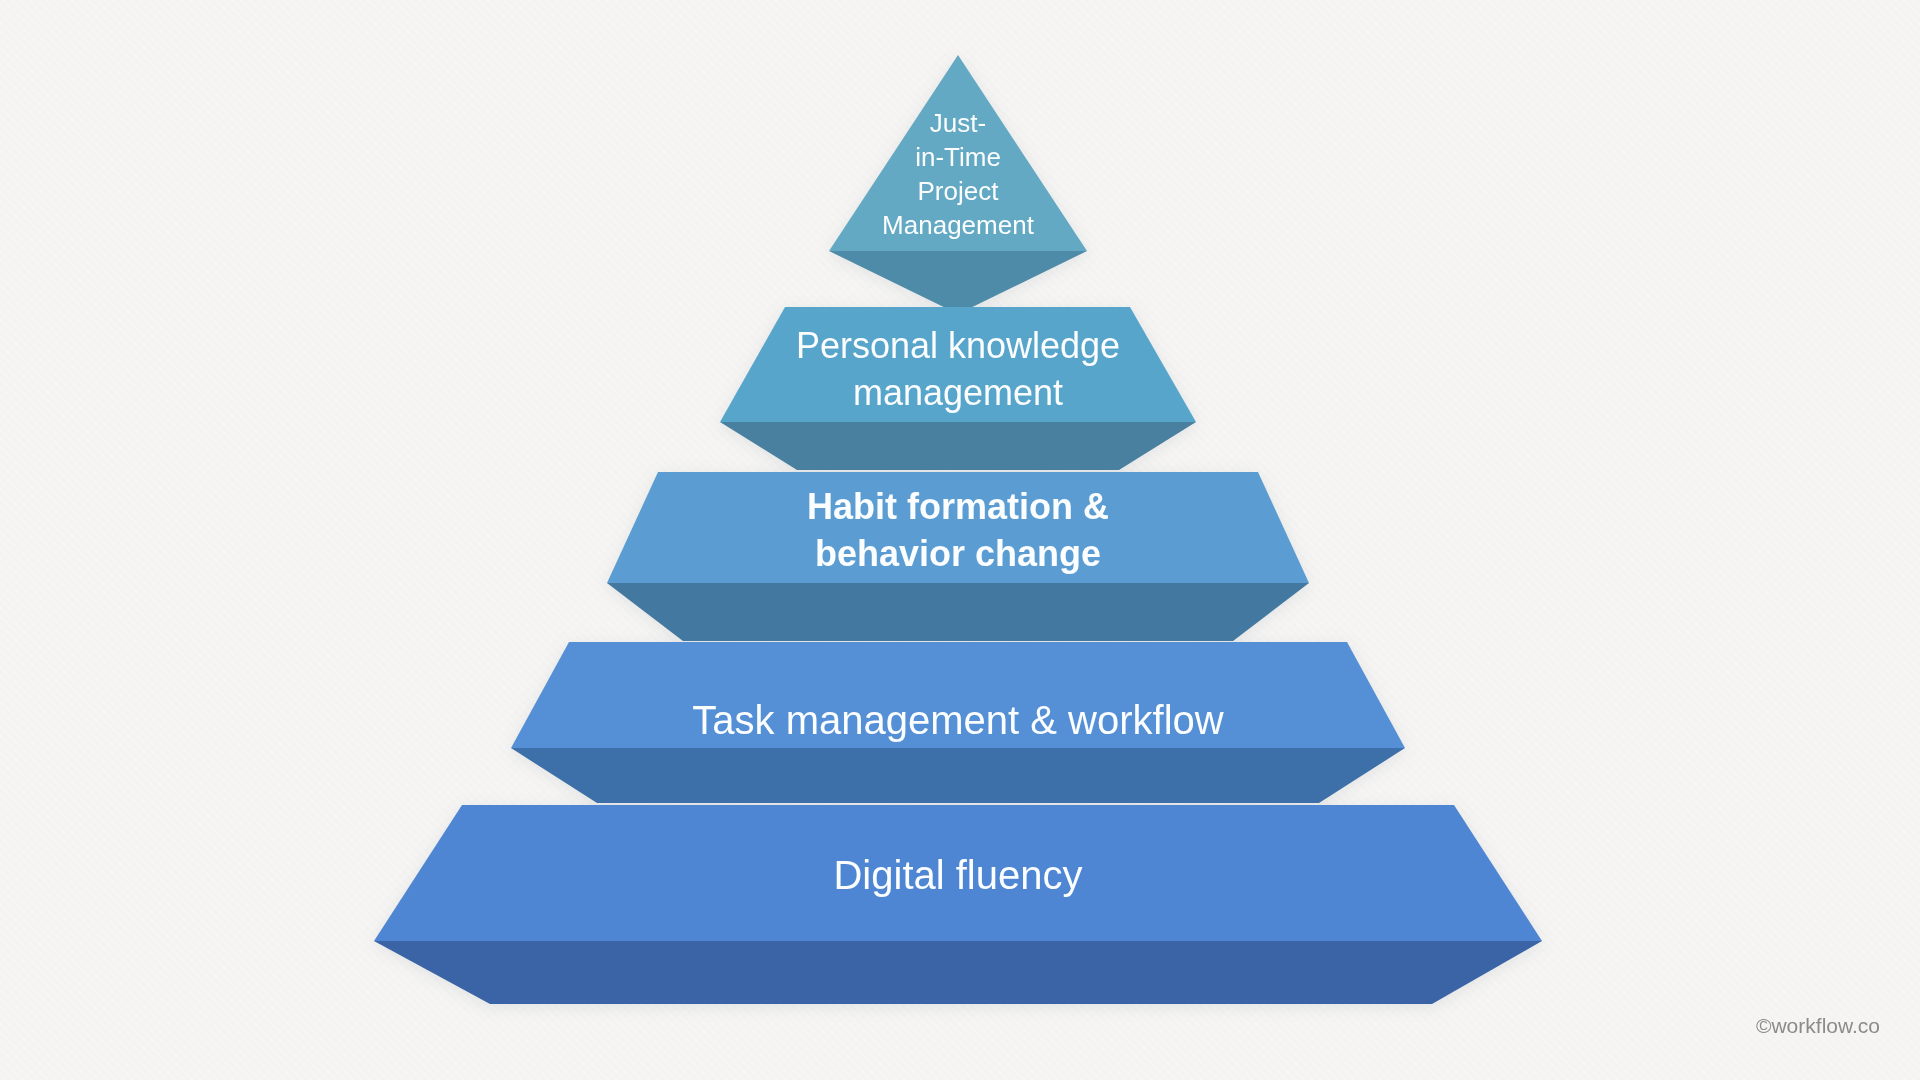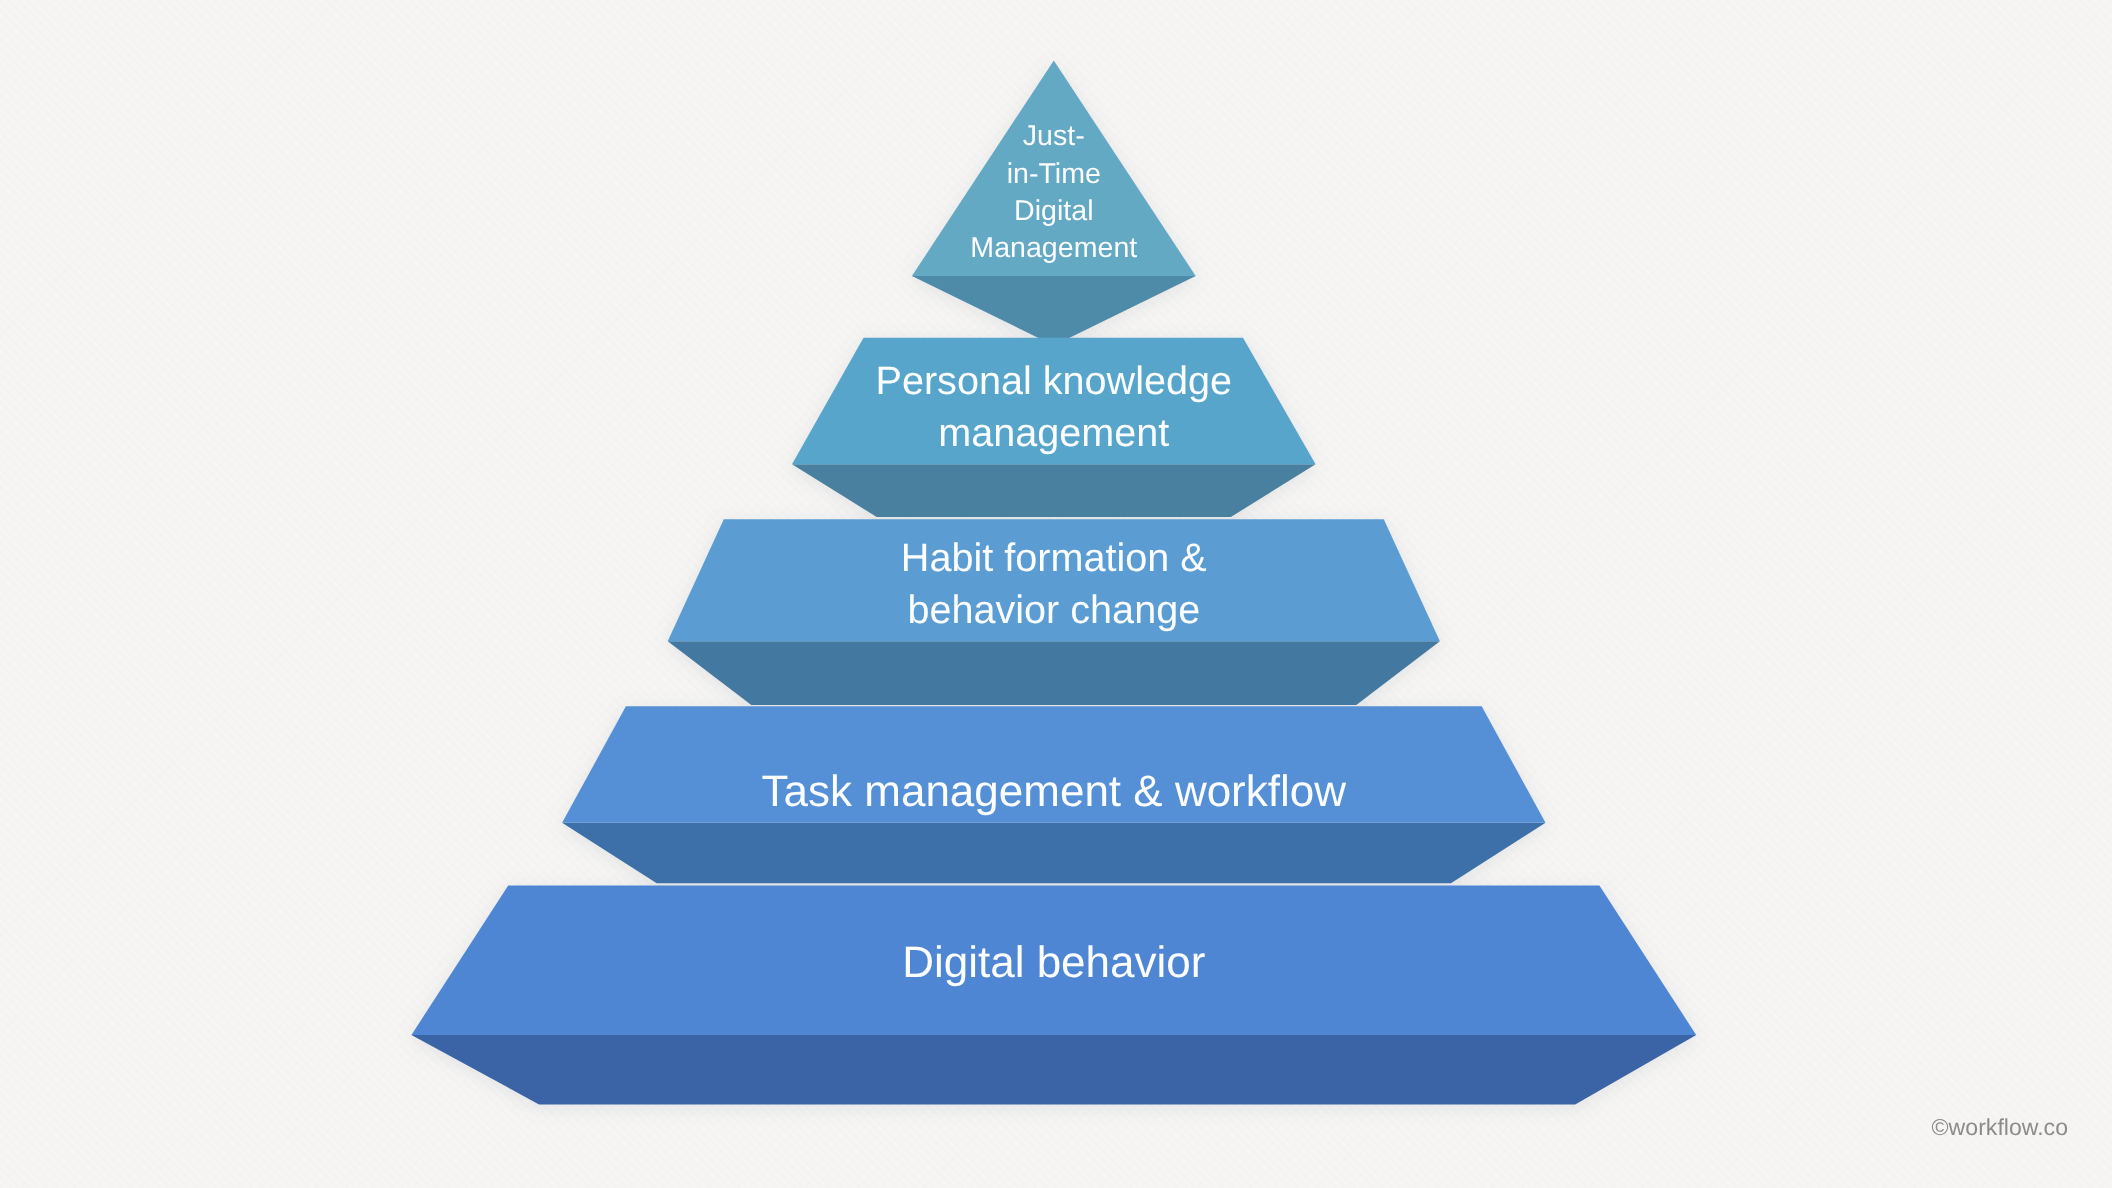--- a/index.html
+++ b/index.html
@@ -30,21 +30,21 @@
     left: 958px;
     transform: translateX(-50%);
     width: 900px;
     text-align: center;
     white-space: pre-line;
     color: #fbfdfe;
     pointer-events: none;
   }
   .level-label.l1 { top: 106px; font-size: 26px; line-height: 34px; }
   .level-label.l2 { top: 322px; font-size: 36px; line-height: 47px; }
-  .level-label.l3 { top: 483px; font-size: 36px; line-height: 47px; }
+  .level-label.l3 { top: 483px; font-size: 36px; line-height: 47px; font-weight: bold; }
   .level-label.l4 { top: 694px; font-size: 40px; line-height: 52px; }
   .level-label.l5 { top: 849px; font-size: 40px; line-height: 52px; }
   .watermark {
     position: absolute;
     right: 40px;
     top: 1014px;
     font-size: 21px;
     color: #8b8b8b;
   }
 </style>
@@ -76,24 +76,24 @@
     </g>
 
     <g>
       <polygon points="374,941 1542,941 1432,1004 490,1004" fill="#3a64a6"></polygon>
       <polygon points="462,805 1454,805 1542,941 374,941" fill="#4e86d3"></polygon>
     </g>
   </svg>
 
   <div class="level-label l1">Just-
 in-Time
-Digital
+Project
 Management</div>
   <div class="level-label l2">Personal knowledge
 management</div>
   <div class="level-label l3">Habit formation &amp;
 behavior change</div>
   <div class="level-label l4">Task management &amp; workflow</div>
-  <div class="level-label l5">Digital behavior</div>
+  <div class="level-label l5">Digital fluency</div>
 
   <div class="watermark">©workflow.co</div>
 
 </div>
 
 </body></html>

